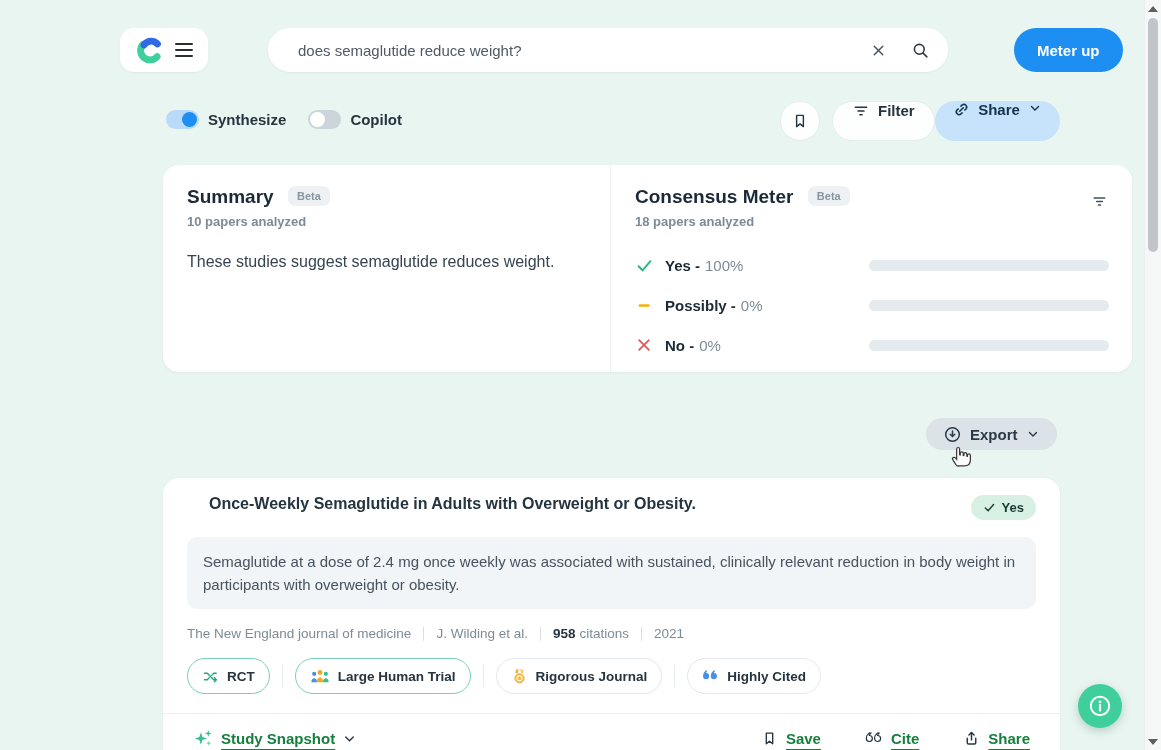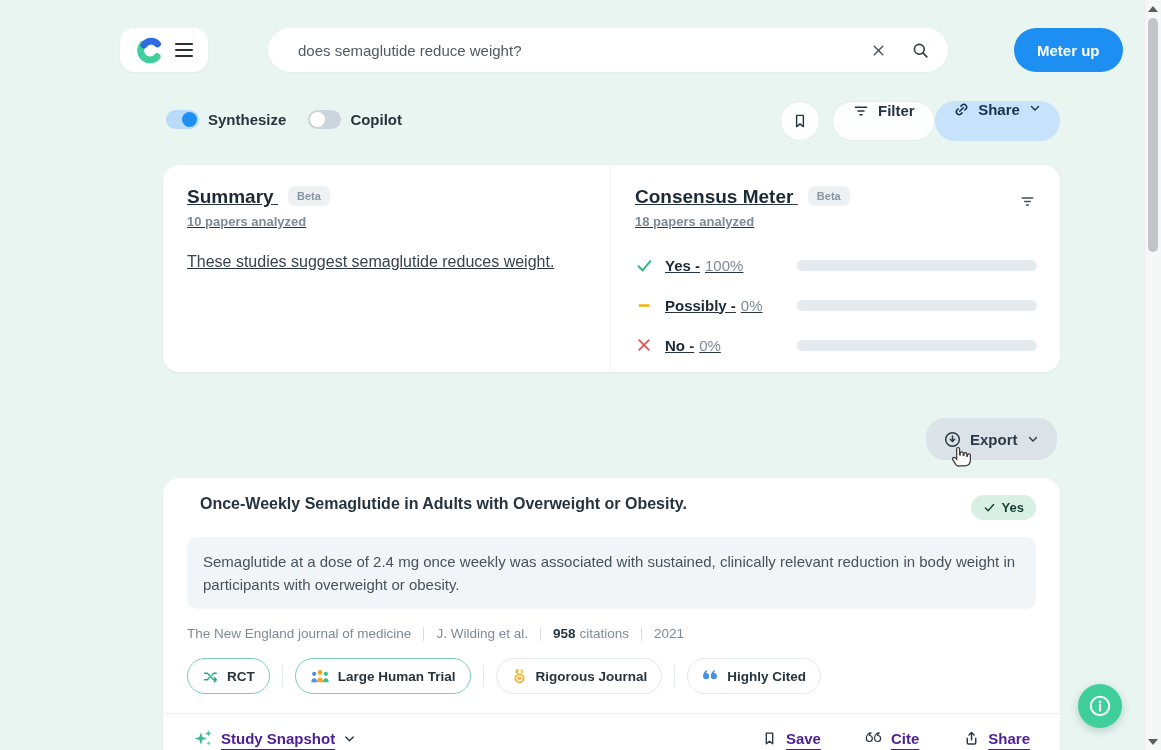--- a/index.html
+++ b/index.html
@@ -34,65 +34,65 @@
   .round-btn{position:absolute;width:40px;height:40px;border-radius:50%;background:#fdfefe;
     border:1px solid #e7ecee;display:flex;align-items:center;justify-content:center;cursor:pointer;}
   .pill-btn{position:absolute;height:40px;border-radius:20px;display:flex;gap:8px;
     font-size:15px;font-weight:bold;color:#26343f;cursor:pointer;box-sizing:border-box;
     font-family:"Liberation Sans",sans-serif;}
   .filter-btn{left:832px;top:101px;background:#fdfefe;border:1px solid #e7ecee;padding:0 19px;}
   .share-btn{left:935px;top:101px;background:#c7e3fb;border:none;padding:0 17px;color:#14304d;width:125px;justify-content:center;}
 
   
   .card{position:absolute;background:#fff;border-radius:16px;box-shadow:0 1px 3px rgba(16,36,56,.05);}
-  .card-top{left:163px;top:165px;width:897px;height:207px;display:flex;box-sizing:border-box;text-decoration:underline;}
+  .card-top{left:163px;top:165px;width:969px;height:207px;display:flex;box-sizing:border-box;}
   .card-top-left{width:448px;box-sizing:border-box;padding:21px 24px;border-right:1px solid #eef1f3;}
   .card-title{font-size:19px;font-weight:bold;color:#1c2a37;display:inline;}
   .beta-badge{display:inline-block;background:#eef1f4;color:#8695a2;font-size:11px;font-weight:bold;
     padding:4px 9px;border-radius:7px;margin-left:10px;vertical-align:3px;}
   .papers-analyzed{font-size:13px;font-weight:bold;color:#7d8b97;margin-top:6px;}
   .summary-body{margin-top:24px;font-size:16px;color:#37444f;}
   .card-top-right{flex:1;box-sizing:border-box;padding:21px 23px 21px 24px;position:relative;}
   .meter-filter{position:absolute;right:24px;top:28px;cursor:pointer;background:none;border:none;padding:0;}
   .meter-rows{margin-top:16px;}
   .meter-row{display:flex;align-items:center;height:40px;}
   .m-icon{width:30px;display:flex;align-items:center;}
   .m-label{font-size:15px;font-weight:bold;color:#1c2a37;}
   .m-pct{font-size:15px;color:#7d8b97;margin-left:5px;}
   .m-bar{width:240px;height:11px;border-radius:6px;background:#e4eaee;margin-left:auto;overflow:hidden;}
   .m-fill{height:100%;border-radius:6px;width:0;}
 
   
-  .export-btn{left:926px;top:418px;height:42px;border-radius:19px;background:#dbe3e8;padding:0 17px;
+  .export-btn{left:926px;top:418px;height:32px;border-radius:19px;background:#dbe3e8;padding:0 17px;
     position:absolute;display:flex;align-items:center;gap:8px;font-size:15px;font-weight:bold;
     color:#2c3a47;border:none;cursor:pointer;font-family:"Liberation Sans",sans-serif;}
   .cursor{position:absolute;left:948px;top:443px;pointer-events:none;z-index:50;}
 
   
   .card-paper{left:163px;top:478px;width:897px;height:300px;box-sizing:border-box;padding-top:17px;}
   .paper-title-row{display:flex;align-items:flex-start;padding:0 24px 0 37px;}
-  .paper-title{font-size:16px;font-weight:bold;color:#26343f;cursor:pointer;}
+  .paper-title{font-size:16px;font-weight:bold;color:#26343f;cursor:pointer;margin-left:9px;}
   .yes-badge{margin-left:auto;background:#d7f0e3;color:#173c31;font-size:13px;font-weight:bold;
     border-radius:13px;height:25px;padding:0 12px;display:flex;align-items:center;gap:6px;flex:none;}
   .snippet-box{margin:17px 24px 0;background:#f2f5f7;border-radius:10px;padding:13px 16px;
     font-size:15px;line-height:23px;color:#46535f;}
   .meta-row{margin:17px 24px 0;display:flex;align-items:center;font-size:13.5px;color:#7d8b97;}
   .meta-sep{width:1px;height:14px;background:#d8dee3;margin:0 12px;}
   .meta-strong{font-weight:bold;color:#26343f;margin-right:4px;}
   .tags-row{margin:17px 24px 0;display:flex;align-items:center;}
   .tag{display:flex;align-items:center;gap:8px;height:36px;padding:0 14px;border-radius:18px;
     border:1px solid #e3e8ec;font-size:13.5px;font-weight:bold;color:#26343f;background:#fff;cursor:pointer;
     font-family:"Liberation Sans",sans-serif;}
   .tag.teal{border-color:#79cfb7;}
   .tag-sep{width:1px;height:22px;background:#e5eaee;margin:0 12px;}
   .paper-divider{margin-top:19px;border-top:1px solid #edf0f2;}
   .footer-row{display:flex;align-items:center;padding:13px 24px 0;}
   .snapshot-btn{display:flex;align-items:center;gap:7px;background:none;border:none;cursor:pointer;
     font-family:"Liberation Sans",sans-serif;}
-  .action-label{font-size:15px;font-weight:bold;color:#4c1d95;text-decoration:underline;text-underline-offset:5px;}
+  .action-label{font-size:15px;font-weight:bold;color:#15803d;text-decoration:underline;text-underline-offset:5px;}
   .footer-actions{margin-left:auto;display:flex;align-items:center;gap:32px;justify-content:space-between;}
   .footer-action{display:flex;align-items:center;gap:8px;background:none;border:none;cursor:pointer;
     font-family:"Liberation Sans",sans-serif;}
 
   
   .fab{position:absolute;left:1078px;top:684px;width:44px;height:44px;border-radius:50%;background:#3ecf9c;
     border:none;display:flex;align-items:center;justify-content:center;cursor:pointer;
     box-shadow:0 3px 8px rgba(30,90,70,.25);}
   .scrollbar{position:absolute;right:0;top:0;width:16px;height:750px;background:#f6f7f7;border-left:1px solid #ededed;}
   .sb-thumb{position:absolute;left:3px;top:18px;width:10px;height:234px;background:#c0c5c7;border-radius:6px;cursor:pointer;}

